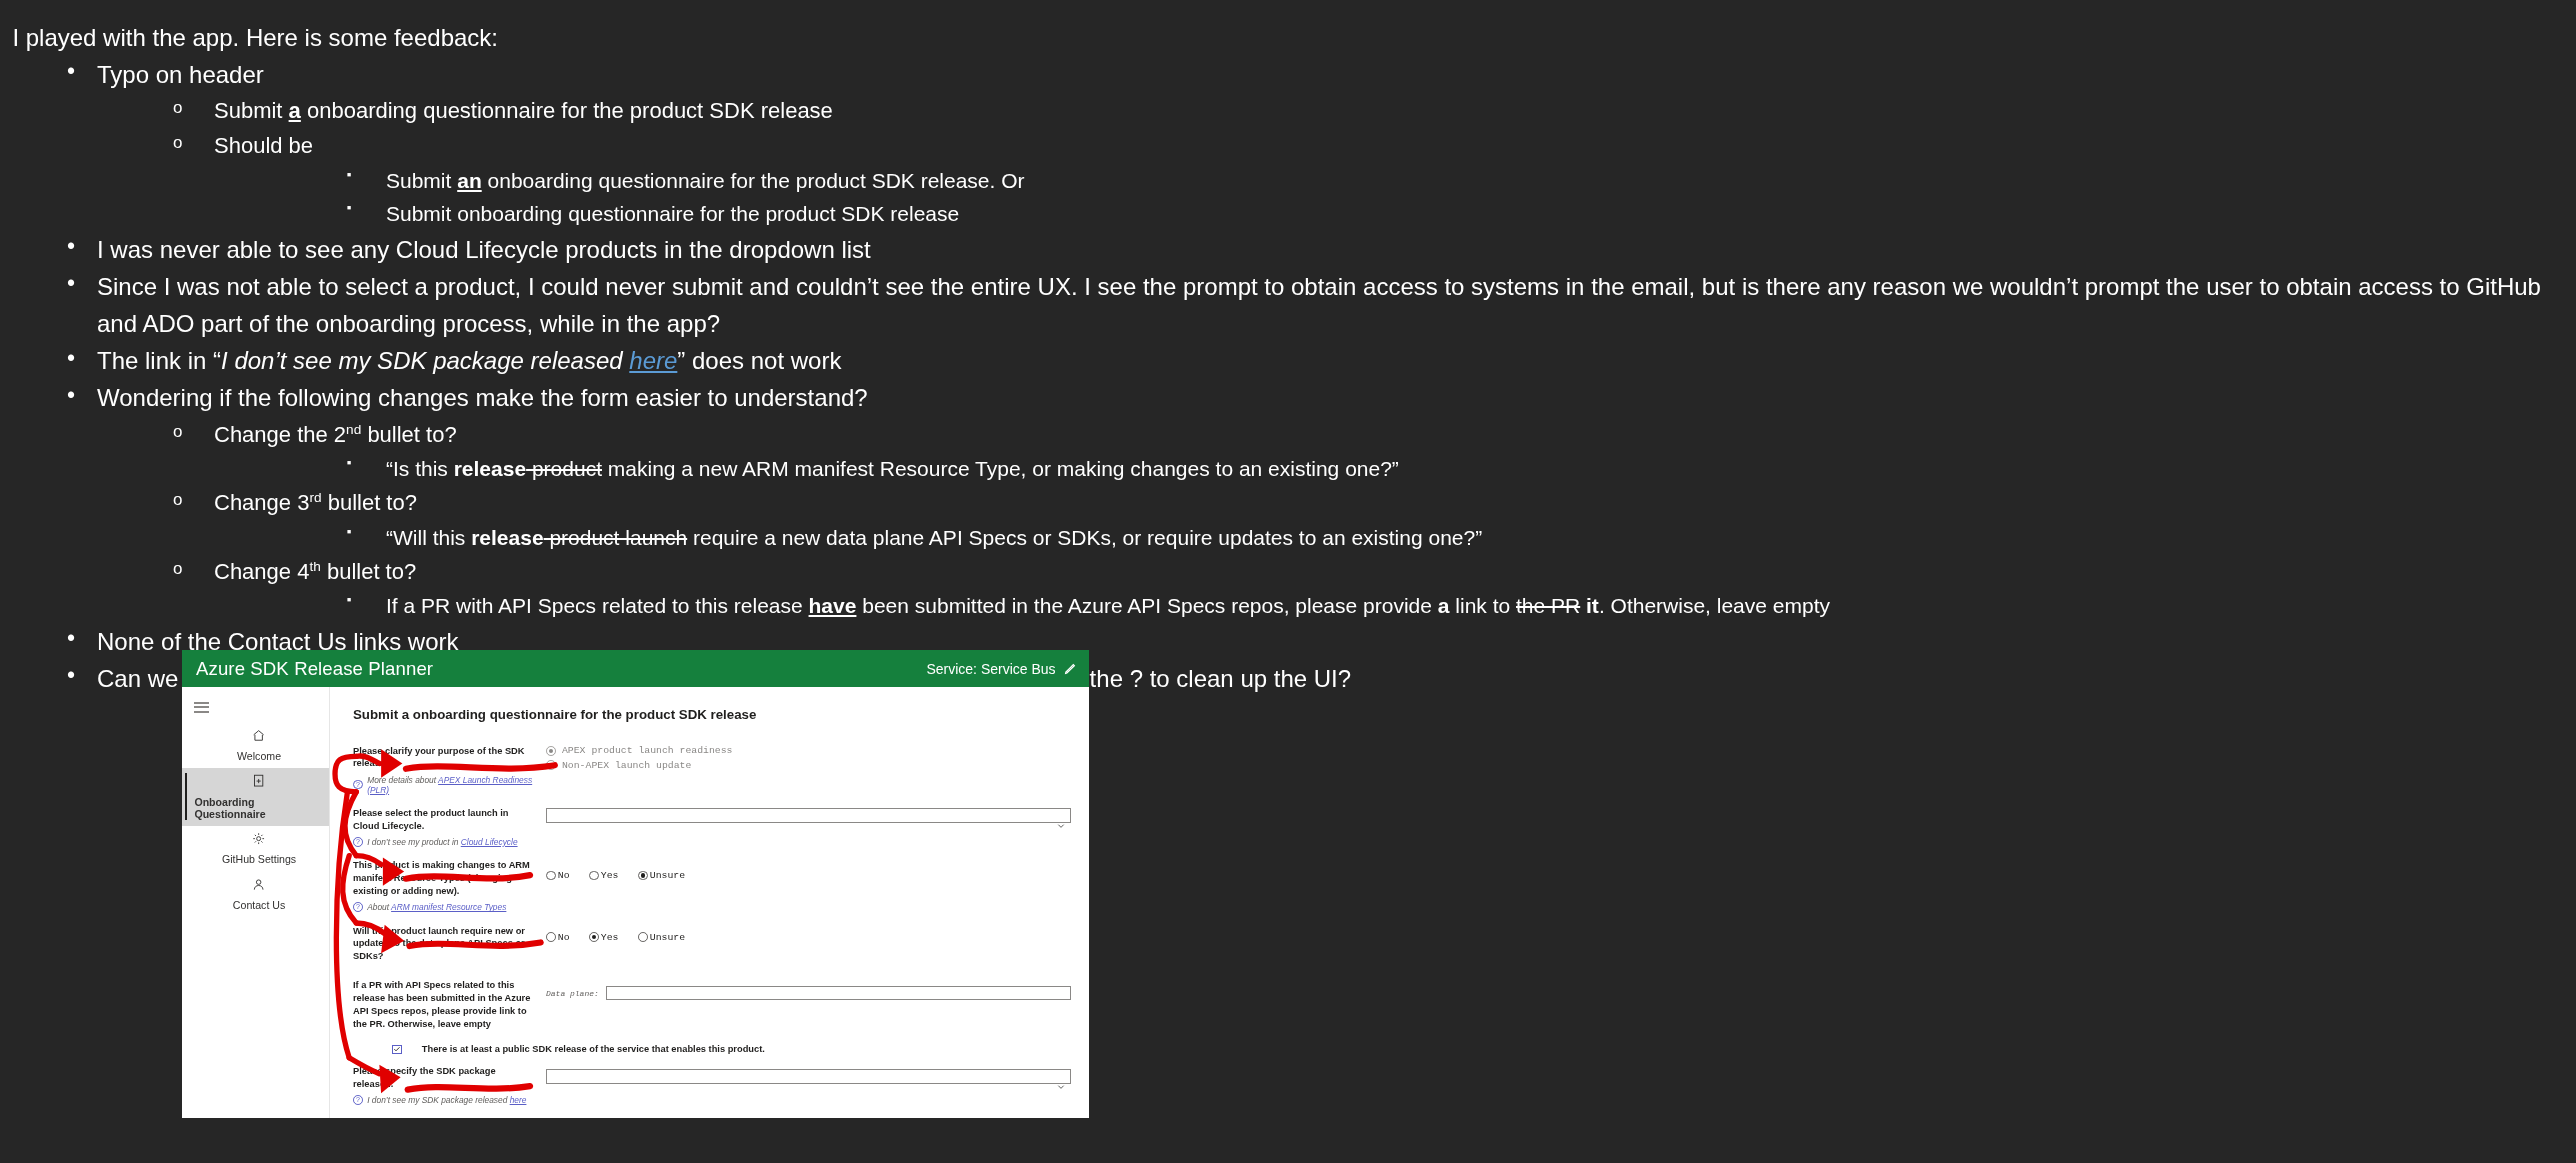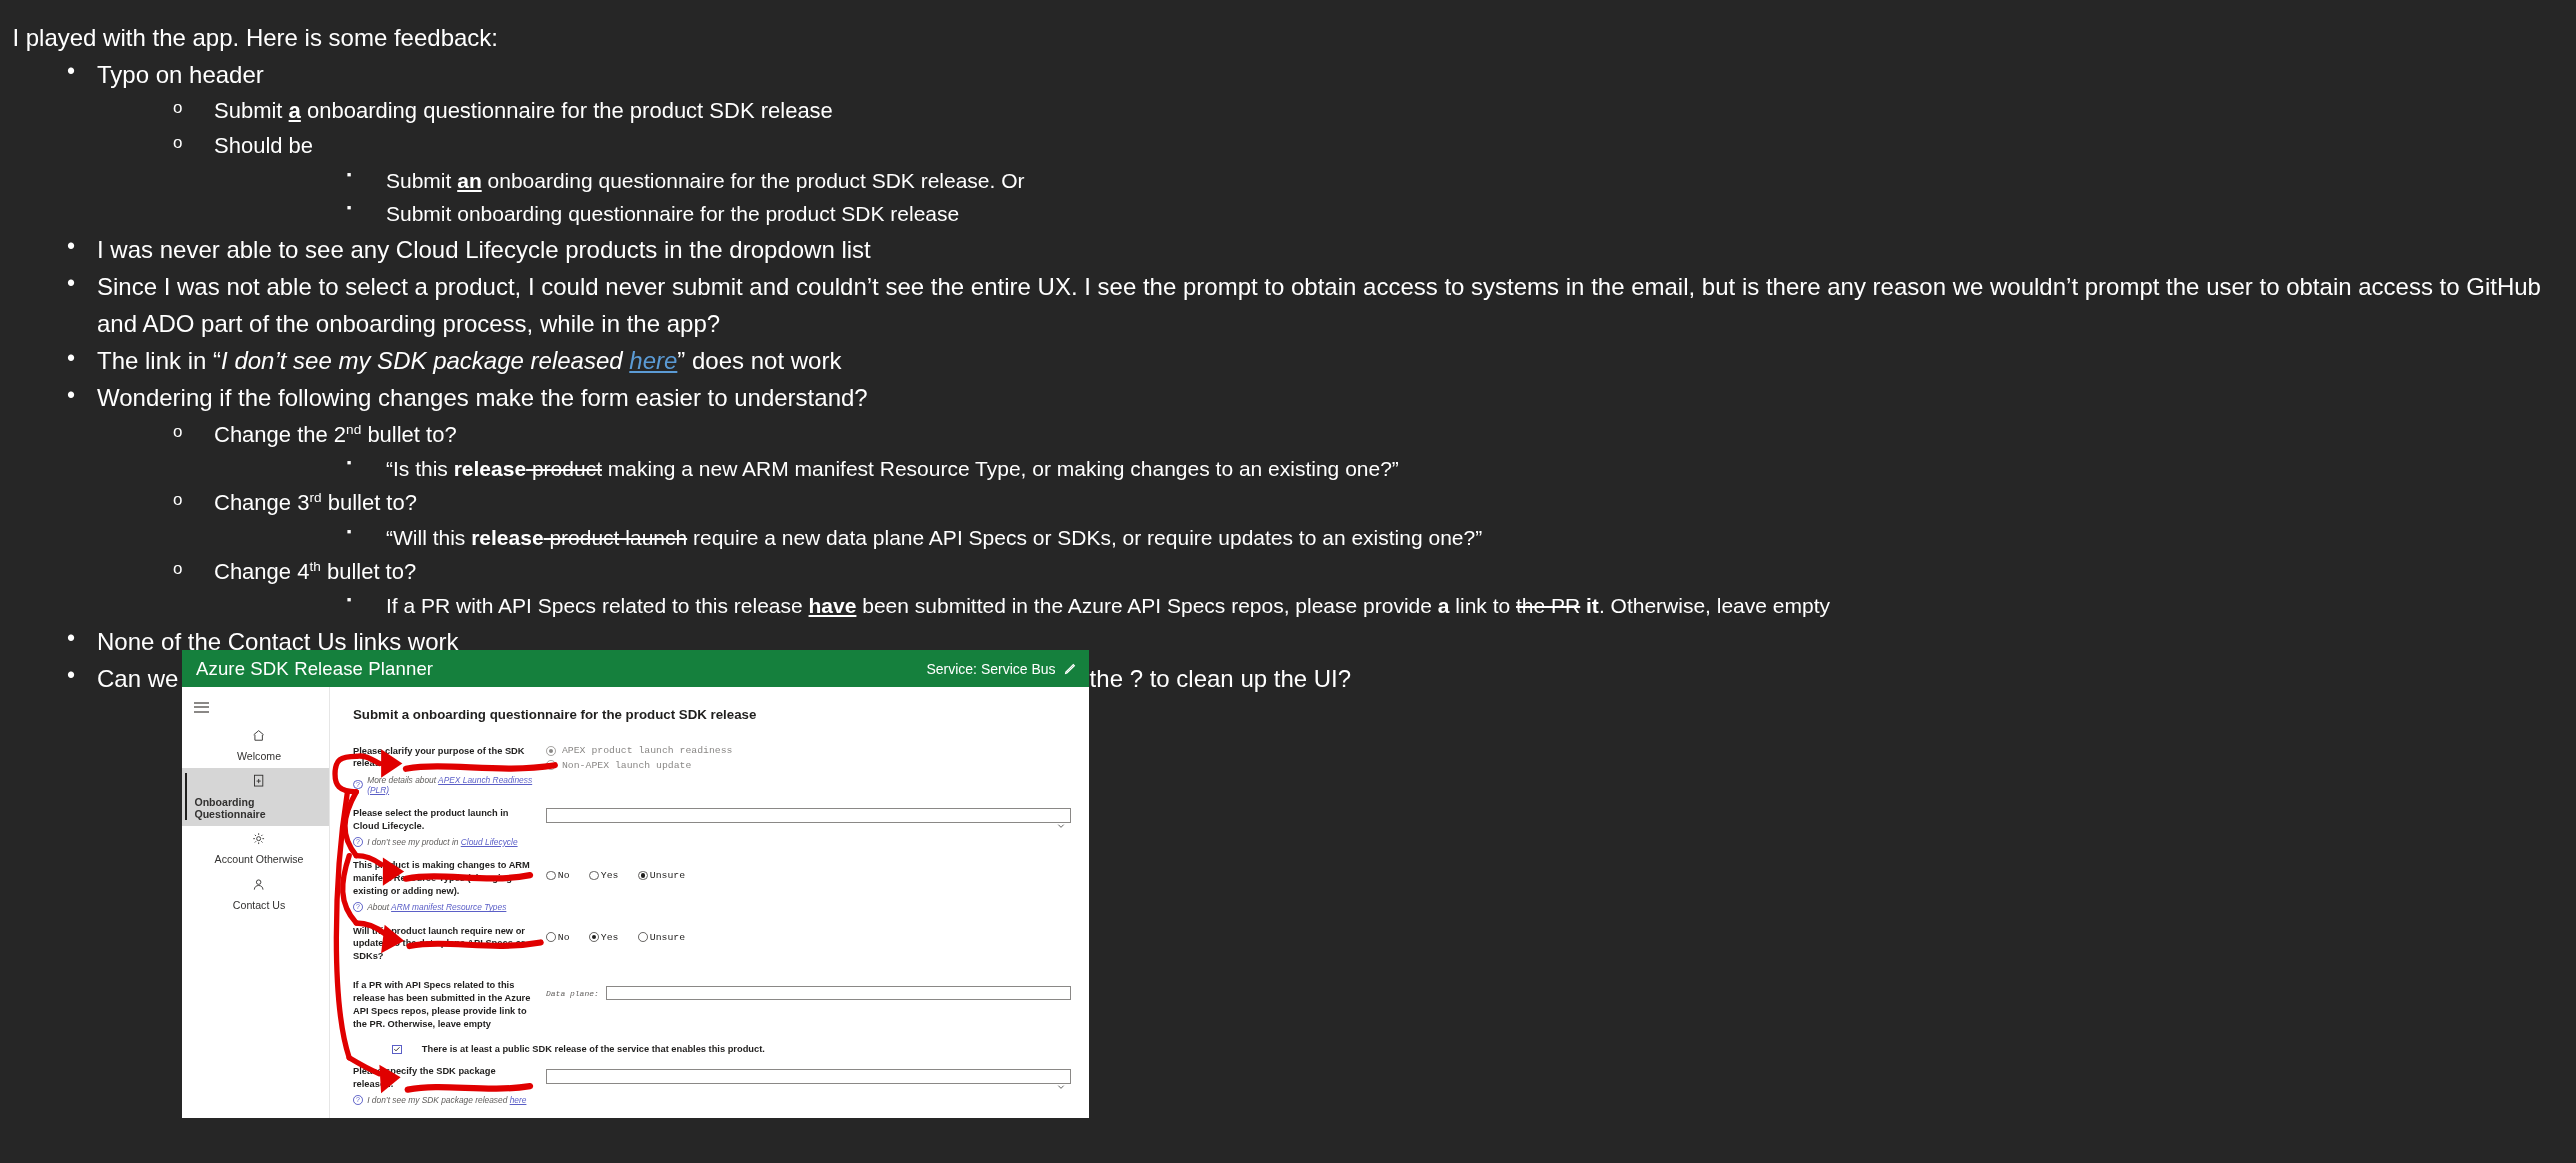--- a/index.html
+++ b/index.html
@@ -268,21 +268,21 @@
         <span>Onboarding Questionnaire</span>
       </div>
 
       <div class="side-item">
         <span class="side-ic">
           <svg viewBox="0 0 16 16" fill="none" stroke="#323130" stroke-width="1.1">
               <circle cx="8" cy="8" r="2.4"></circle>
               <path d="M8 1.5v2M8 12.5v2M1.5 8h2M12.5 8h2M3.4 3.4l1.4 1.4M11.2 11.2l1.4 1.4M12.6 3.4l-1.4 1.4M4.8 11.2l-1.4 1.4"></path>
             </svg>
         </span>
-        <span>Account Otherwise</span>
+        <span>GitHub Settings</span>
       </div>
 
       <div class="side-item">
         <span class="side-ic">
           <svg viewBox="0 0 16 16" fill="none" stroke="#323130" stroke-width="1.1">
               <circle cx="8" cy="5" r="2.7"></circle>
               <path d="M2.8 14c0-3 2.3-5 5.2-5s5.2 2 5.2 5"></path>
             </svg>
         </span>
         <span>Contact Us</span>

